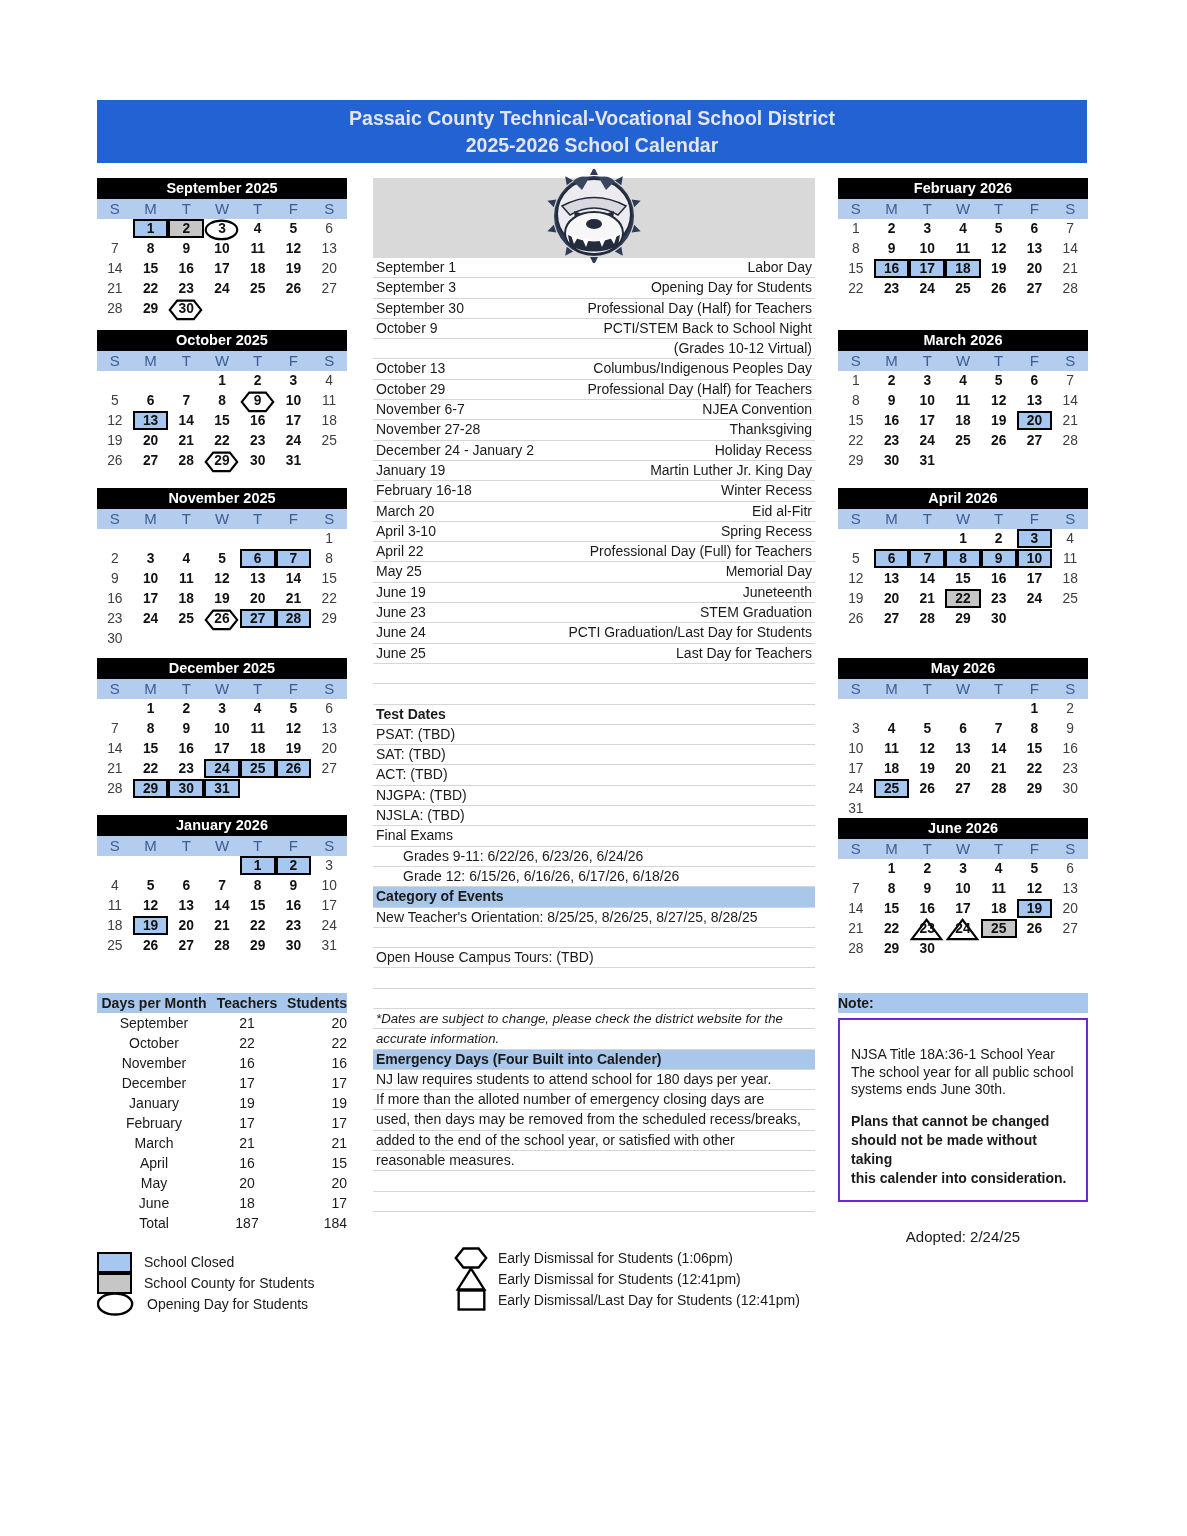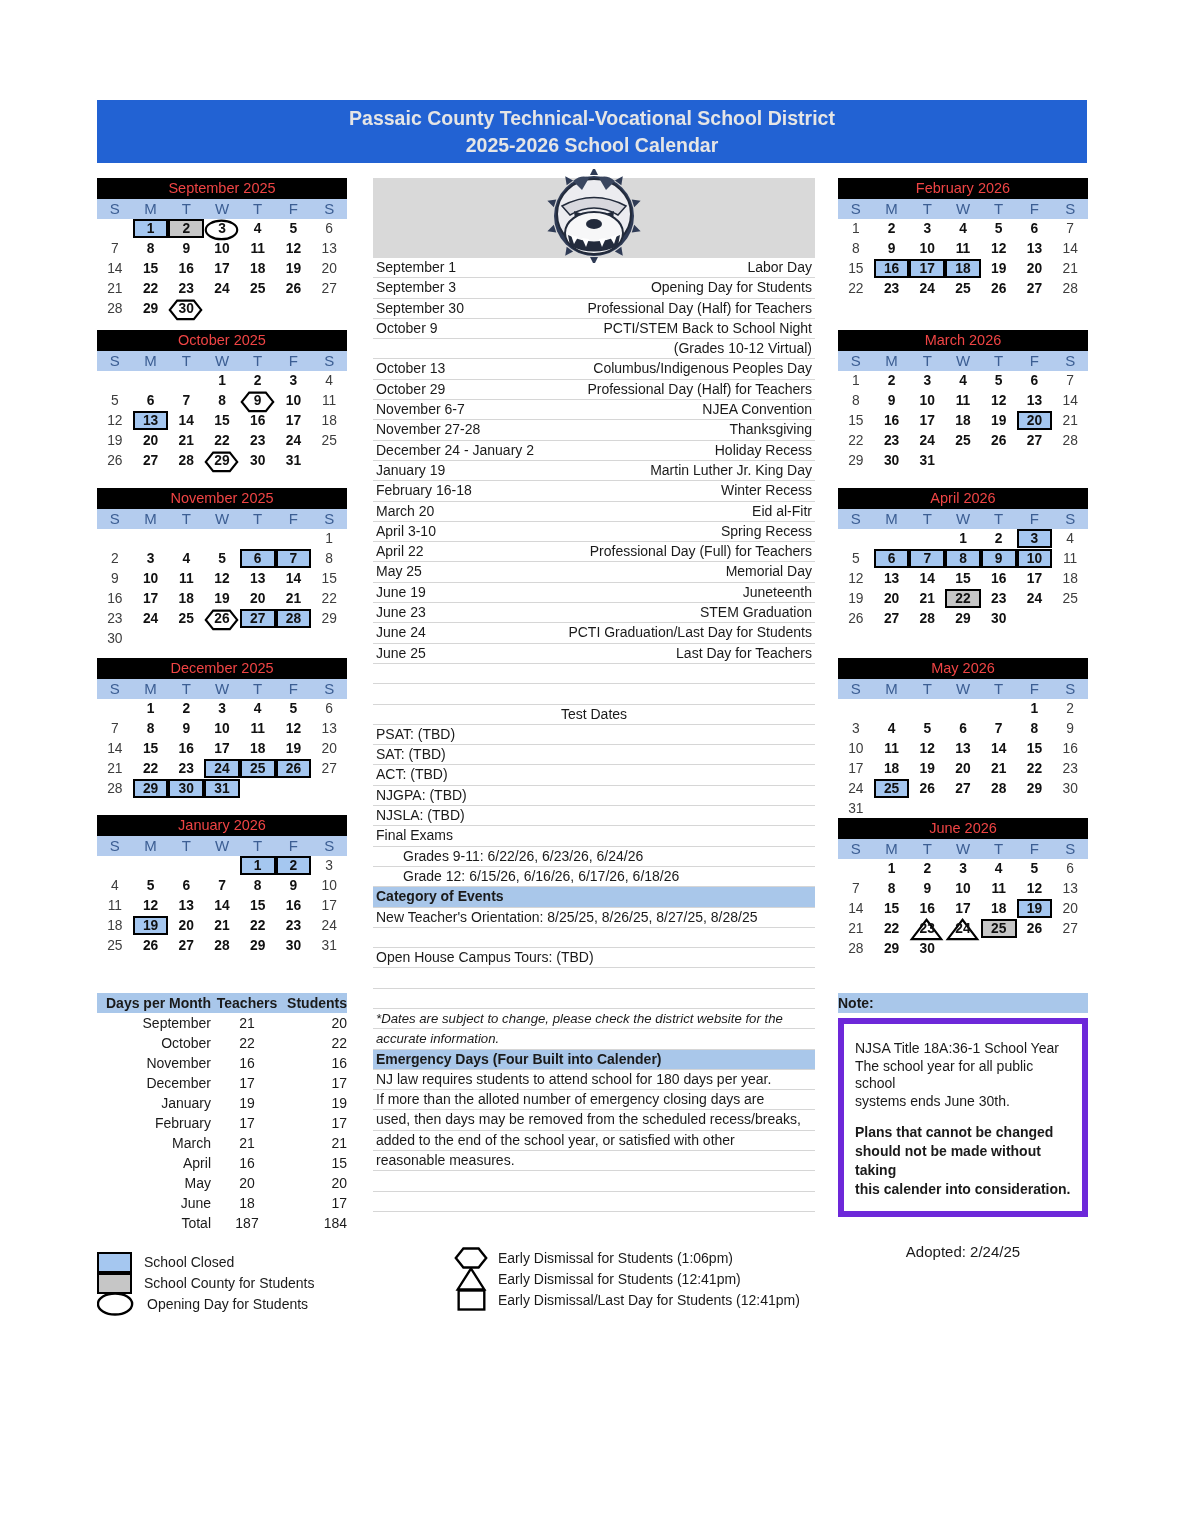--- a/index.html
+++ b/index.html
@@ -10,57 +10,57 @@
   #hdr{position:absolute;left:97px;top:100px;width:990px;height:63px;background:#2262d3;color:#e5e5e5;
        text-align:center;font-weight:bold;font-size:19.5px;line-height:27px;padding-top:5px}
 
   
   .mcol{position:absolute;width:250px}
   #left-months{left:97px;top:178px}
   #right-months{left:838px;top:178px}
   .month{position:absolute;left:0;width:250px}
   .lm0{top:0}.lm1{top:152px}.lm2{top:310px}.lm3{top:480px}.lm4{top:637px}
   .rm0{top:0}.rm1{top:152px}.rm2{top:310px}.rm3{top:480px}.rm4{top:640px}
-  .mtitle{height:21px;background:#000;color:#ef4444;font-weight:normal;text-align:center;font-size:14.5px;line-height:21px}
+  .mtitle{height:21px;background:#000;color:#ffffff;font-weight:bold;text-align:center;font-size:14.5px;line-height:21px}
   .dhead{height:20px;background:#b4ccee;display:grid;grid-template-columns:repeat(7,1fr)}
   .dhead span{text-align:center;font-size:15px;color:#3c5e93;line-height:20px}
   .mgrid{display:grid;grid-template-columns:repeat(7,1fr);grid-auto-rows:20px}
   .cell{position:relative;text-align:center;font-size:13.8px;font-weight:bold;color:#111;line-height:20px}
   .cell.we{font-weight:400;color:#3d3d3d}
   .cell .num{position:relative;z-index:2}
   .mark{position:absolute;left:0;right:0;top:0;bottom:1px;border:2px solid #000;z-index:1}
   .mark.closed{background:#a5c7f0}
   .mark.cs{background:#c6c6c6}
   .cellshape{position:absolute;left:-1px;top:-2px;width:37px;height:24px;z-index:1}
 
   
   #middle{position:absolute;left:373px;top:178px;width:442px}
   #banner{height:80px;background:#d9d9d9;position:relative}
   #logo{position:absolute;left:50%;top:-9px;transform:translateX(-50%)}
   .mrow{height:20.3px;border-bottom:1px solid #d6d6d6;font-size:14px;line-height:19.5px;
         display:flex;justify-content:space-between;padding:0 3px;overflow:hidden}
   .mrow .lt{white-space:nowrap}
   .mrow .rt{white-space:nowrap;text-align:right}
-  .mrow.center{justify-content:center;font-weight:normal}
+  .mrow.center{justify-content:flex-start;font-weight:bold}
   .mrow.bar{background:#a9c7ea;font-weight:bold}
   .mrow.italic{font-style:italic;font-size:13.2px}
   .mrow.indent{padding-left:30px}
 
   
   #days{position:absolute;left:97px;top:993px;width:250px;font-size:14px}
   .drow{display:flex;height:20px;line-height:20px}
-  .drow .c0{flex:0 0 114px;text-align:right}
+  .drow .c0{flex:0 0 114px;text-align:center}
   .drow .c1{flex:0 0 72px;text-align:center}
   .drow .c2{flex:0 0 64px;text-align:right}
   .drow.dh{background:#a9c7ea;font-weight:bold}
 
   
   #note{position:absolute;left:838px;top:993px;width:250px;font-size:14px}
   #note .note-bar{background:#a9c7ea;font-weight:bold;height:20px;line-height:20px;}
-  #note .note-box{border:6px solid #6d28d9;margin-top:5px;padding:16px 6px 12px 11px;line-height:17.5px}
+  #note .note-box{border:2px solid #6d28d9;margin-top:5px;padding:26px 6px 12px 11px;line-height:17.5px}
   #note .note-bold{margin-top:13px;font-weight:bold;line-height:19px}
   #note .adopted{margin-top:26px;text-align:center;font-size:15px}
 
   
   .lrow{display:flex;align-items:center;height:21px;font-size:14px}
   #legend-left{position:absolute;left:97px;top:1251px}
   #legend-left .lrow{gap:12px}
   #legend-right{position:absolute;left:452px;top:1247px}
   #legend-right .lrow{gap:8px}
   .swatch{width:35px;height:21px;border:2px solid #000;flex:0 0 35px;margin-bottom:-2px}

